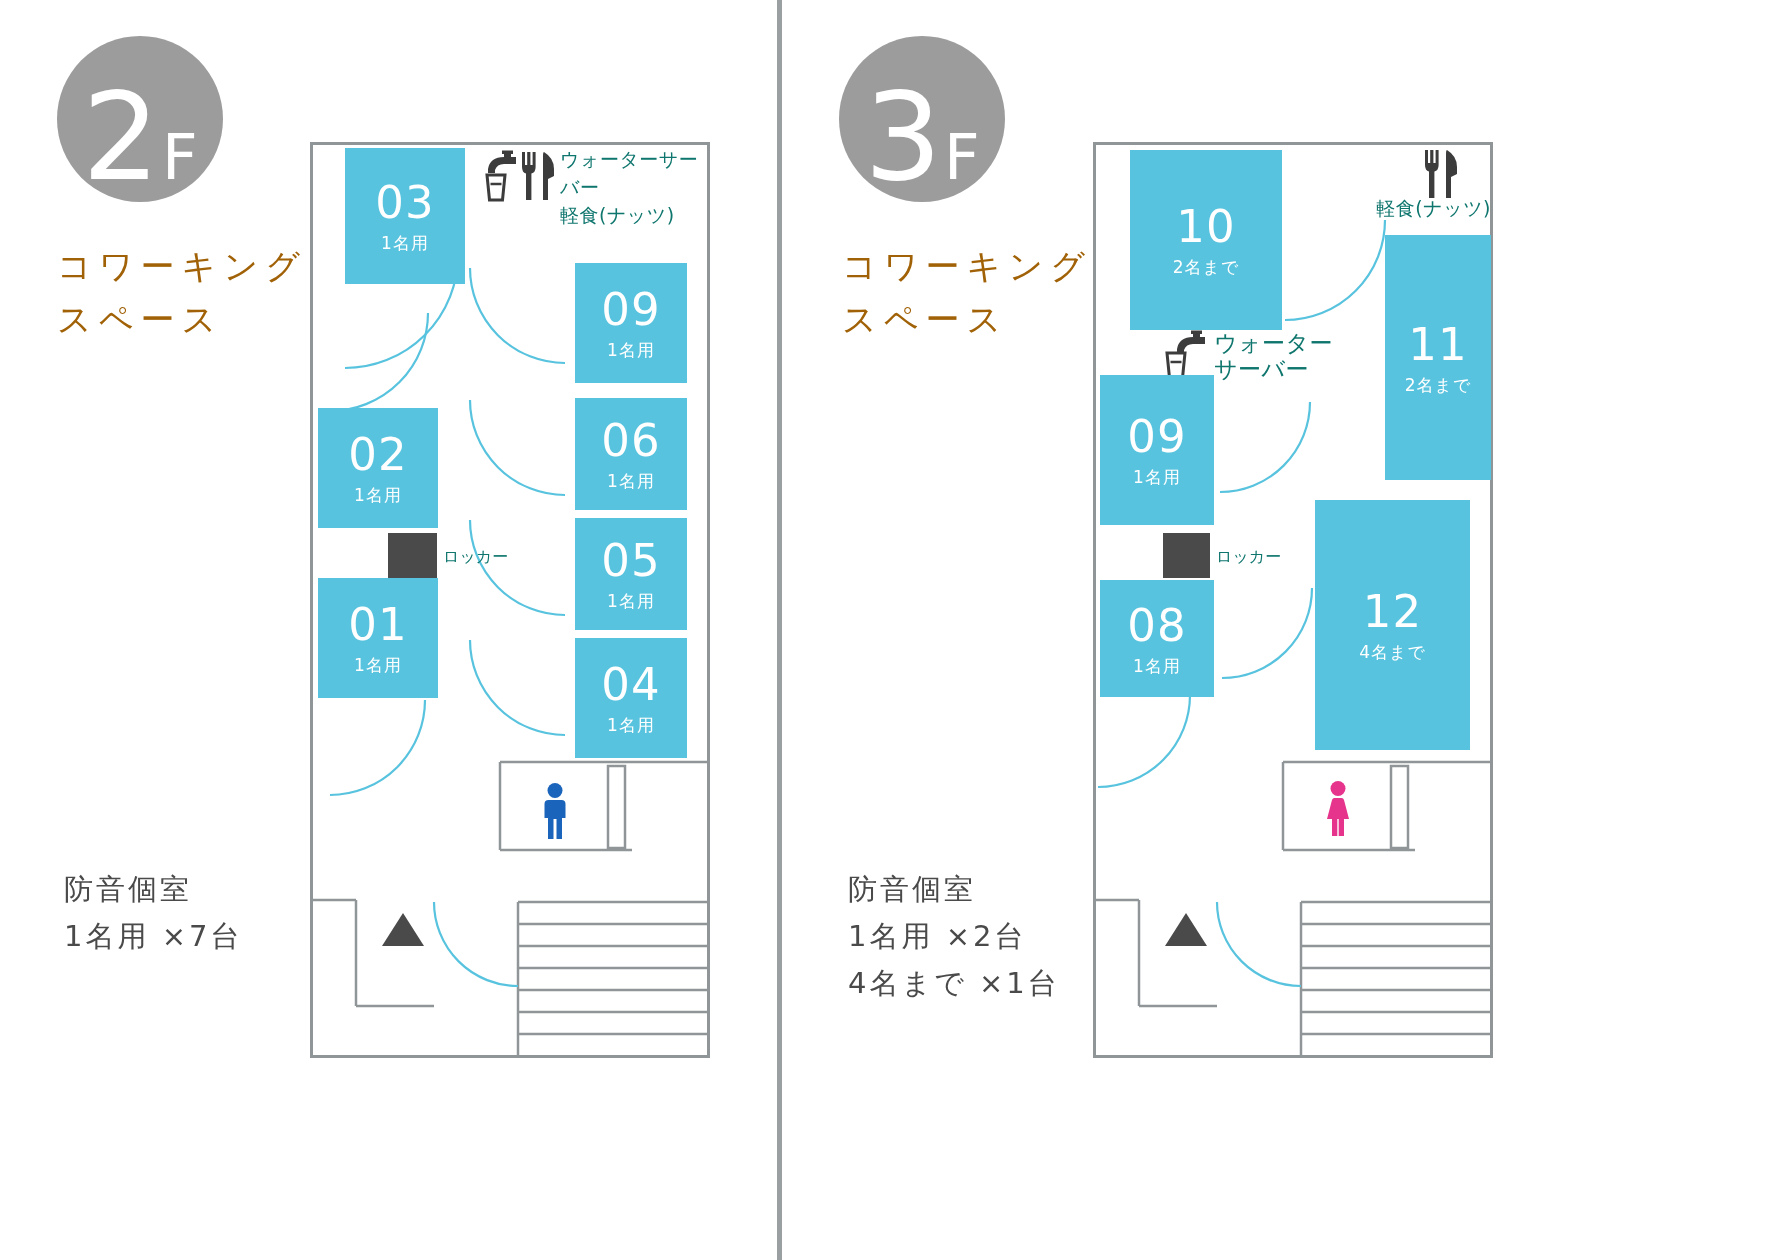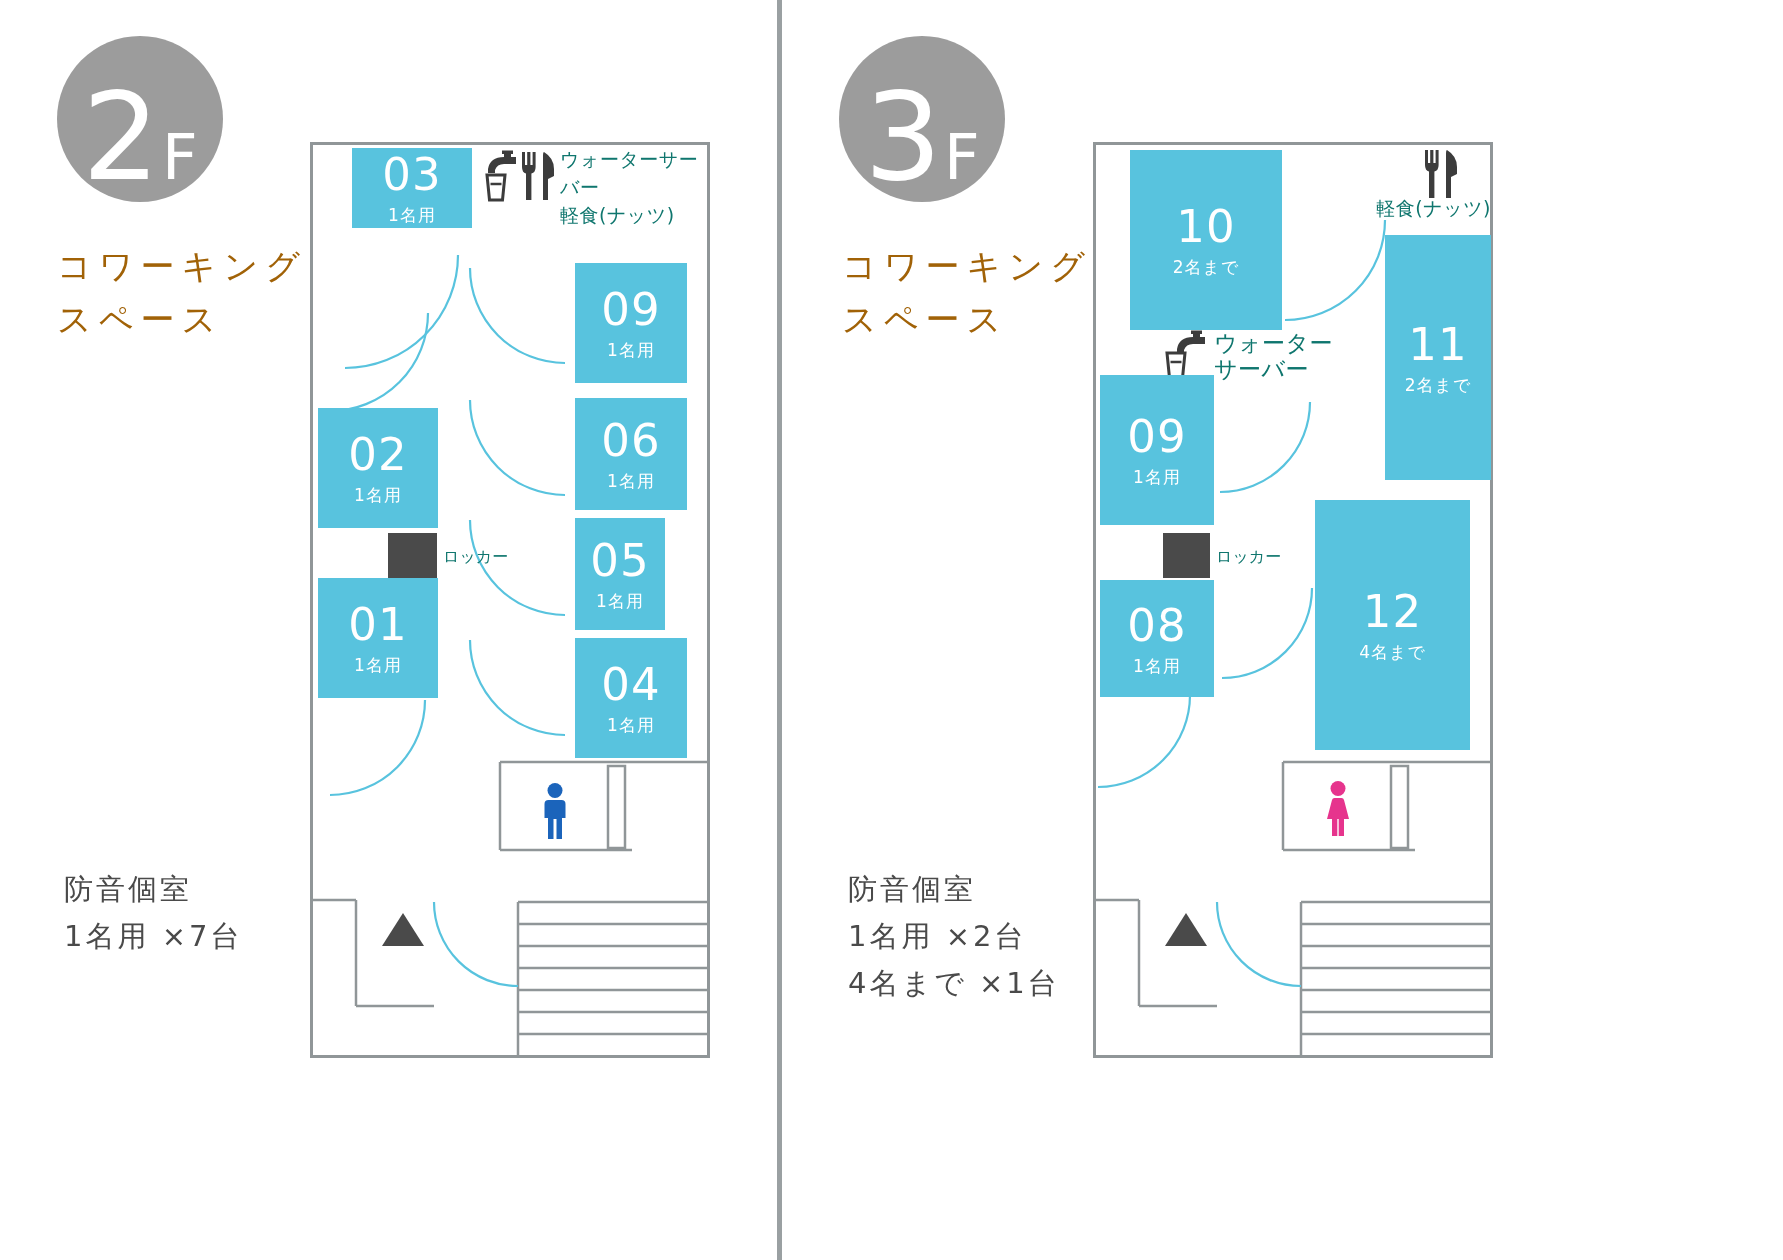--- a/index.html
+++ b/index.html
@@ -86,33 +86,33 @@
       <g fill="#3c3c3c" transform="translate(212,10)">
         <path d="M0 0 h3 v13 h2.2 V0 h3.2 v13 h2.2 V0 h3 v15 q0 5.5 -4.2 6.6 V48 h-5.4 V21.6 Q0 20.5 0 15 z"></path>
         <path d="M22 0 q10 6 10 17 v7 l-6 3 v21 h-5 V3 q0 -3 1 -3 z"></path>
       </g>
       <g fill="#1b64bb" transform="translate(232,641)">
         <circle cx="13" cy="7.5" r="7.5"></circle>
         <path d="M6.5 17 h13 q4 0 4 4 v14 h-3.5 v21 h-5.5 v-20 h-3 v20 h-5.5 v-21 H2.5 v-14 q0 -4 4 -4 z"></path>
       </g>
     </svg>
 
-    <div class="room" style="left:42px;top:6px;width:120px;height:80px">
+    <div class="room" style="left:35px;top:6px;width:120px;height:136px">
       <div class="room-number">03</div>
       <div class="room-capacity">1名用</div>
     </div>
     <div class="room" style="left:265px;top:121px;width:112px;height:120px">
       <div class="room-number">09</div>
       <div class="room-capacity">1名用</div>
     </div>
     <div class="room" style="left:265px;top:256px;width:112px;height:112px">
       <div class="room-number">06</div>
       <div class="room-capacity">1名用</div>
     </div>
-    <div class="room" style="left:265px;top:376px;width:90px;height:112px">
+    <div class="room" style="left:265px;top:376px;width:112px;height:112px">
       <div class="room-number">05</div>
       <div class="room-capacity">1名用</div>
     </div>
     <div class="room" style="left:265px;top:496px;width:112px;height:120px">
       <div class="room-number">04</div>
       <div class="room-capacity">1名用</div>
     </div>
     <div class="room" style="left:8px;top:266px;width:120px;height:120px">
       <div class="room-number">02</div>
       <div class="room-capacity">1名用</div>

